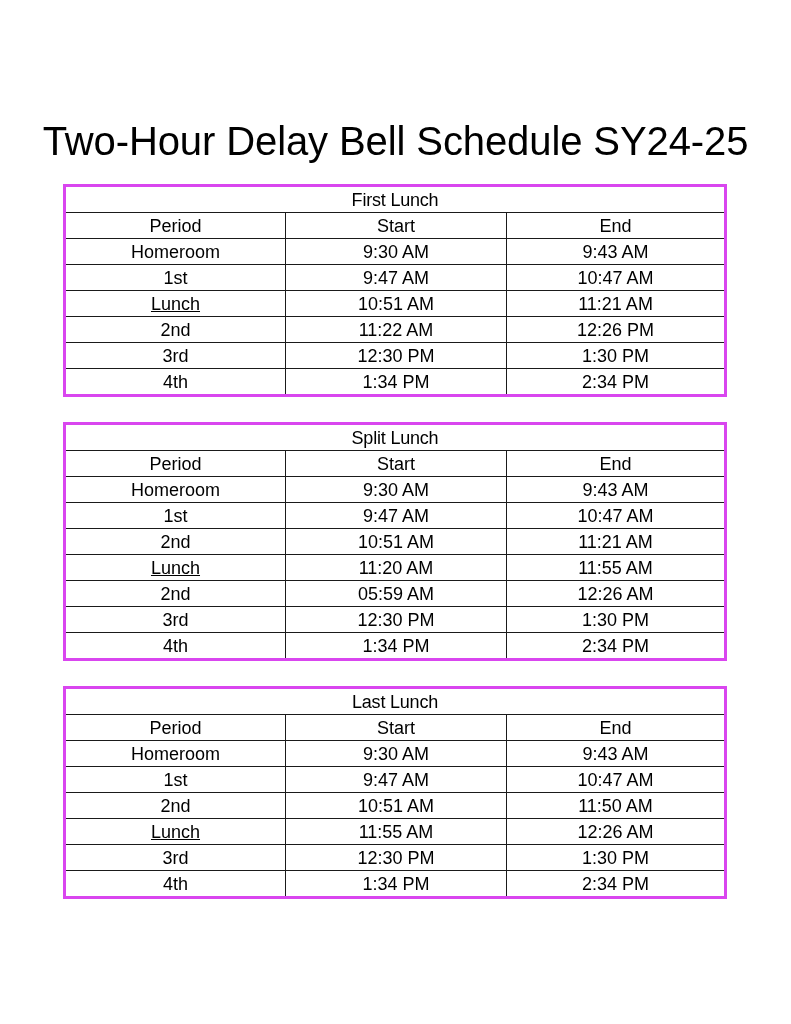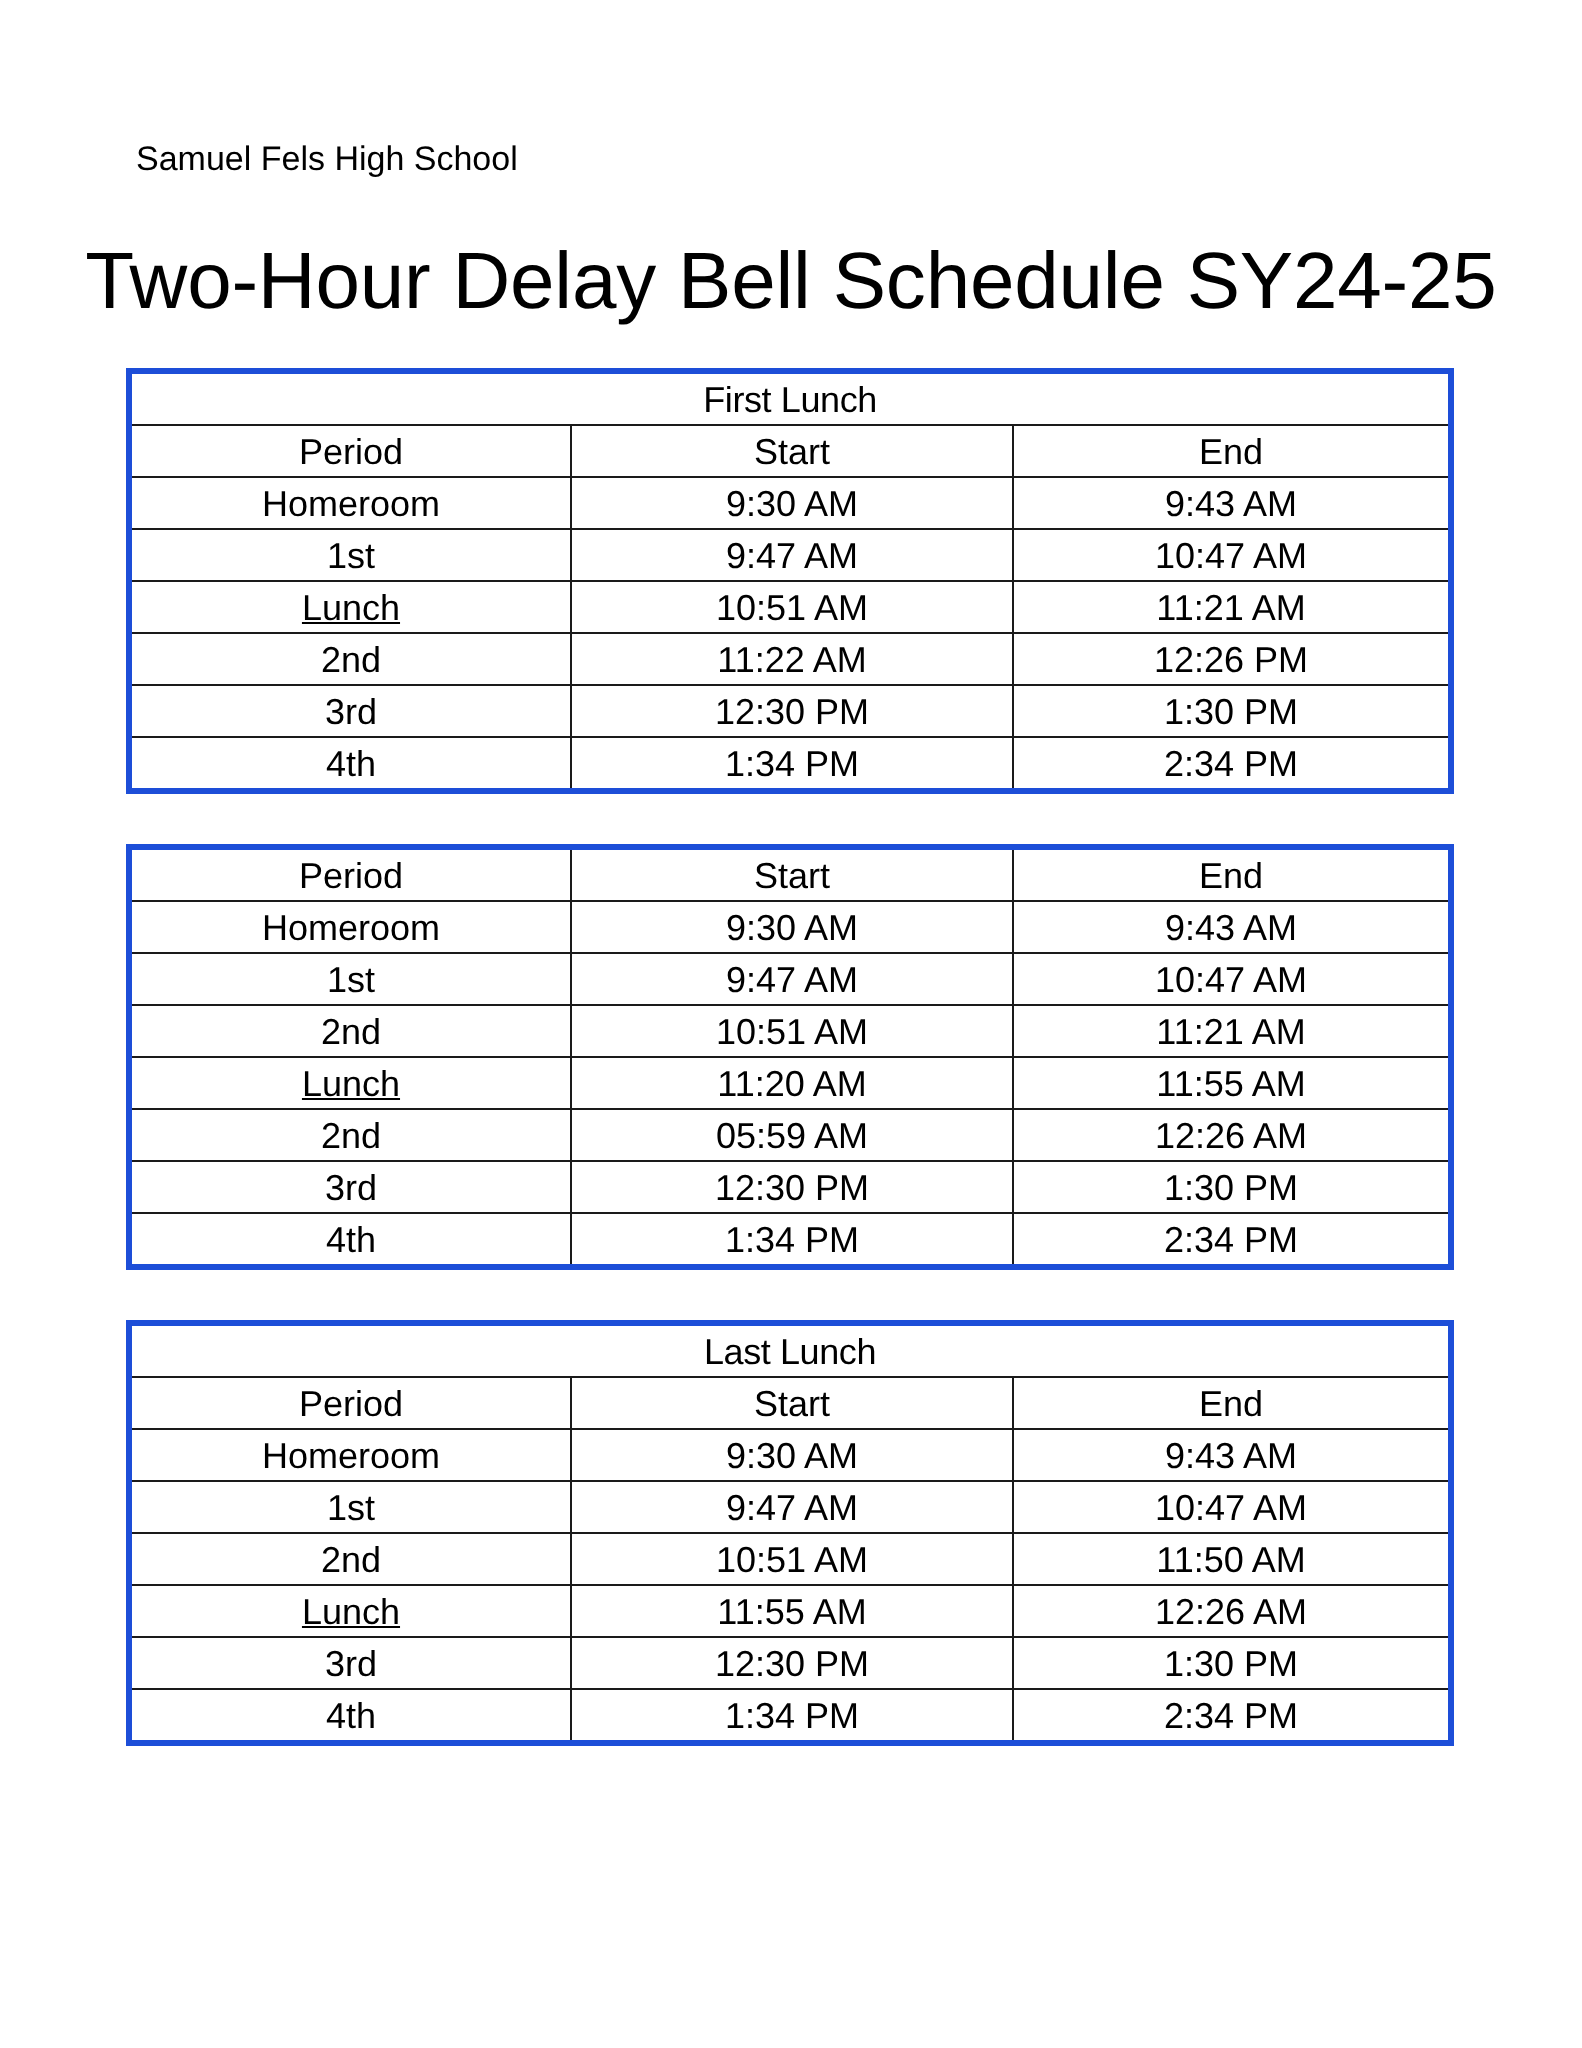--- a/index.html
+++ b/index.html
@@ -52,21 +52,21 @@
     position: absolute;
     left: 63px;
     top: 184px;
     width: 661px;
   }
 
   .sched-table {
     width: 661px;
     border-collapse: collapse;
     table-layout: fixed;
-    border: 3px solid #1d4ed8;
+    border: 3px solid #d946ef;
     margin-bottom: 25px;
     background: #404040;
   }
   .sched-table:last-child { margin-bottom: 16px; }
 
   .sched-table col.c-period { width: 221px; }
   .sched-table col.c-start  { width: 221px; }
   .sched-table col.c-end    { width: 219px; }
 
   .sched-table td,
@@ -111,21 +111,20 @@
     color: #1f7ac2;
     font-weight: bold;
     text-decoration: underline;
   }
 </style>
 </head>
 <body>
 
 <div class="page">
 
-  <div class="school-name">Samuel Fels High School</div>
 
   <div class="doc-title">Two-Hour Delay Bell Schedule SY24-25</div>
 
   <div class="tables">
       <table class="sched-table">
         <colgroup>
           <col class="c-period">
           <col class="c-start">
           <col class="c-end">
         </colgroup>
@@ -171,20 +170,23 @@
         </tbody>
       </table>
       <table class="sched-table">
         <colgroup>
           <col class="c-period">
           <col class="c-start">
           <col class="c-end">
         </colgroup>
         <tbody>
           <tr>
+            <td class="title-band" colspan="3">Split Lunch</td>
+          </tr>
+          <tr>
             <th class="col-head">Period</th>
             <th class="col-head">Start</th>
             <th class="col-head">End</th>
           </tr>
           <tr>
             <td class="period-cell">Homeroom</td>
             <td class="time-cell">9:30 AM</td>
             <td class="time-cell">9:43 AM</td>
           </tr>
           <tr>

